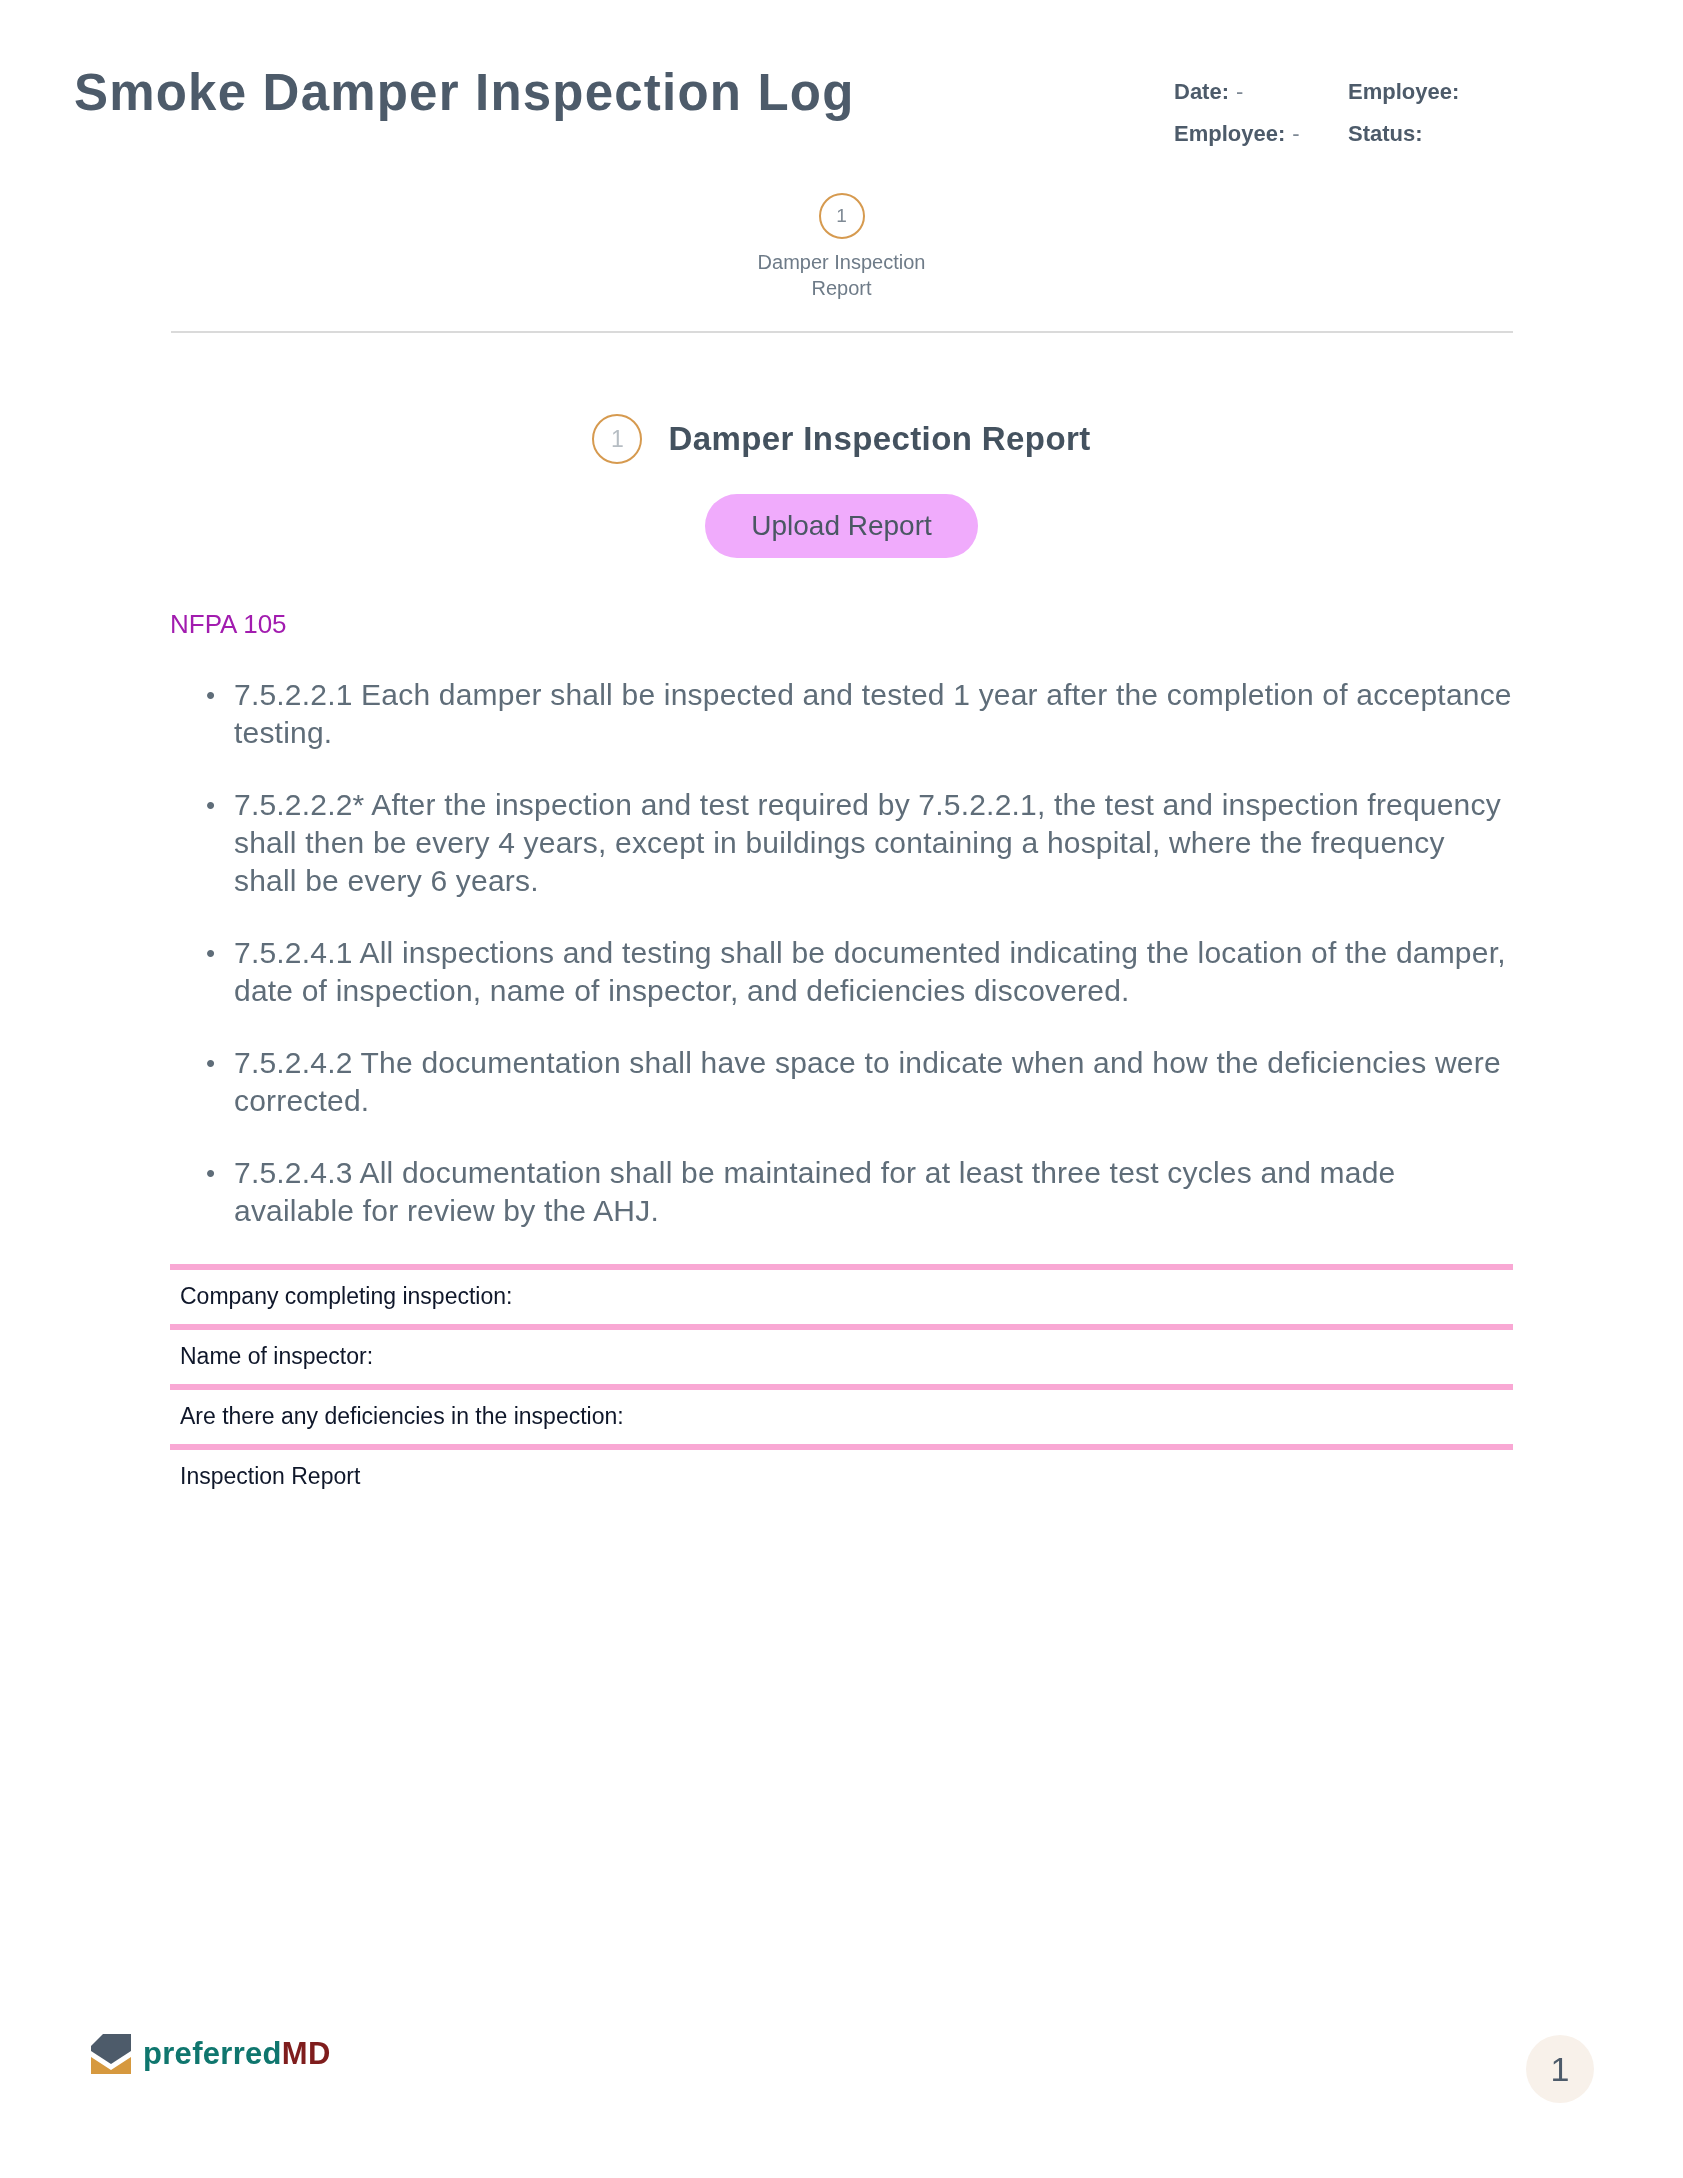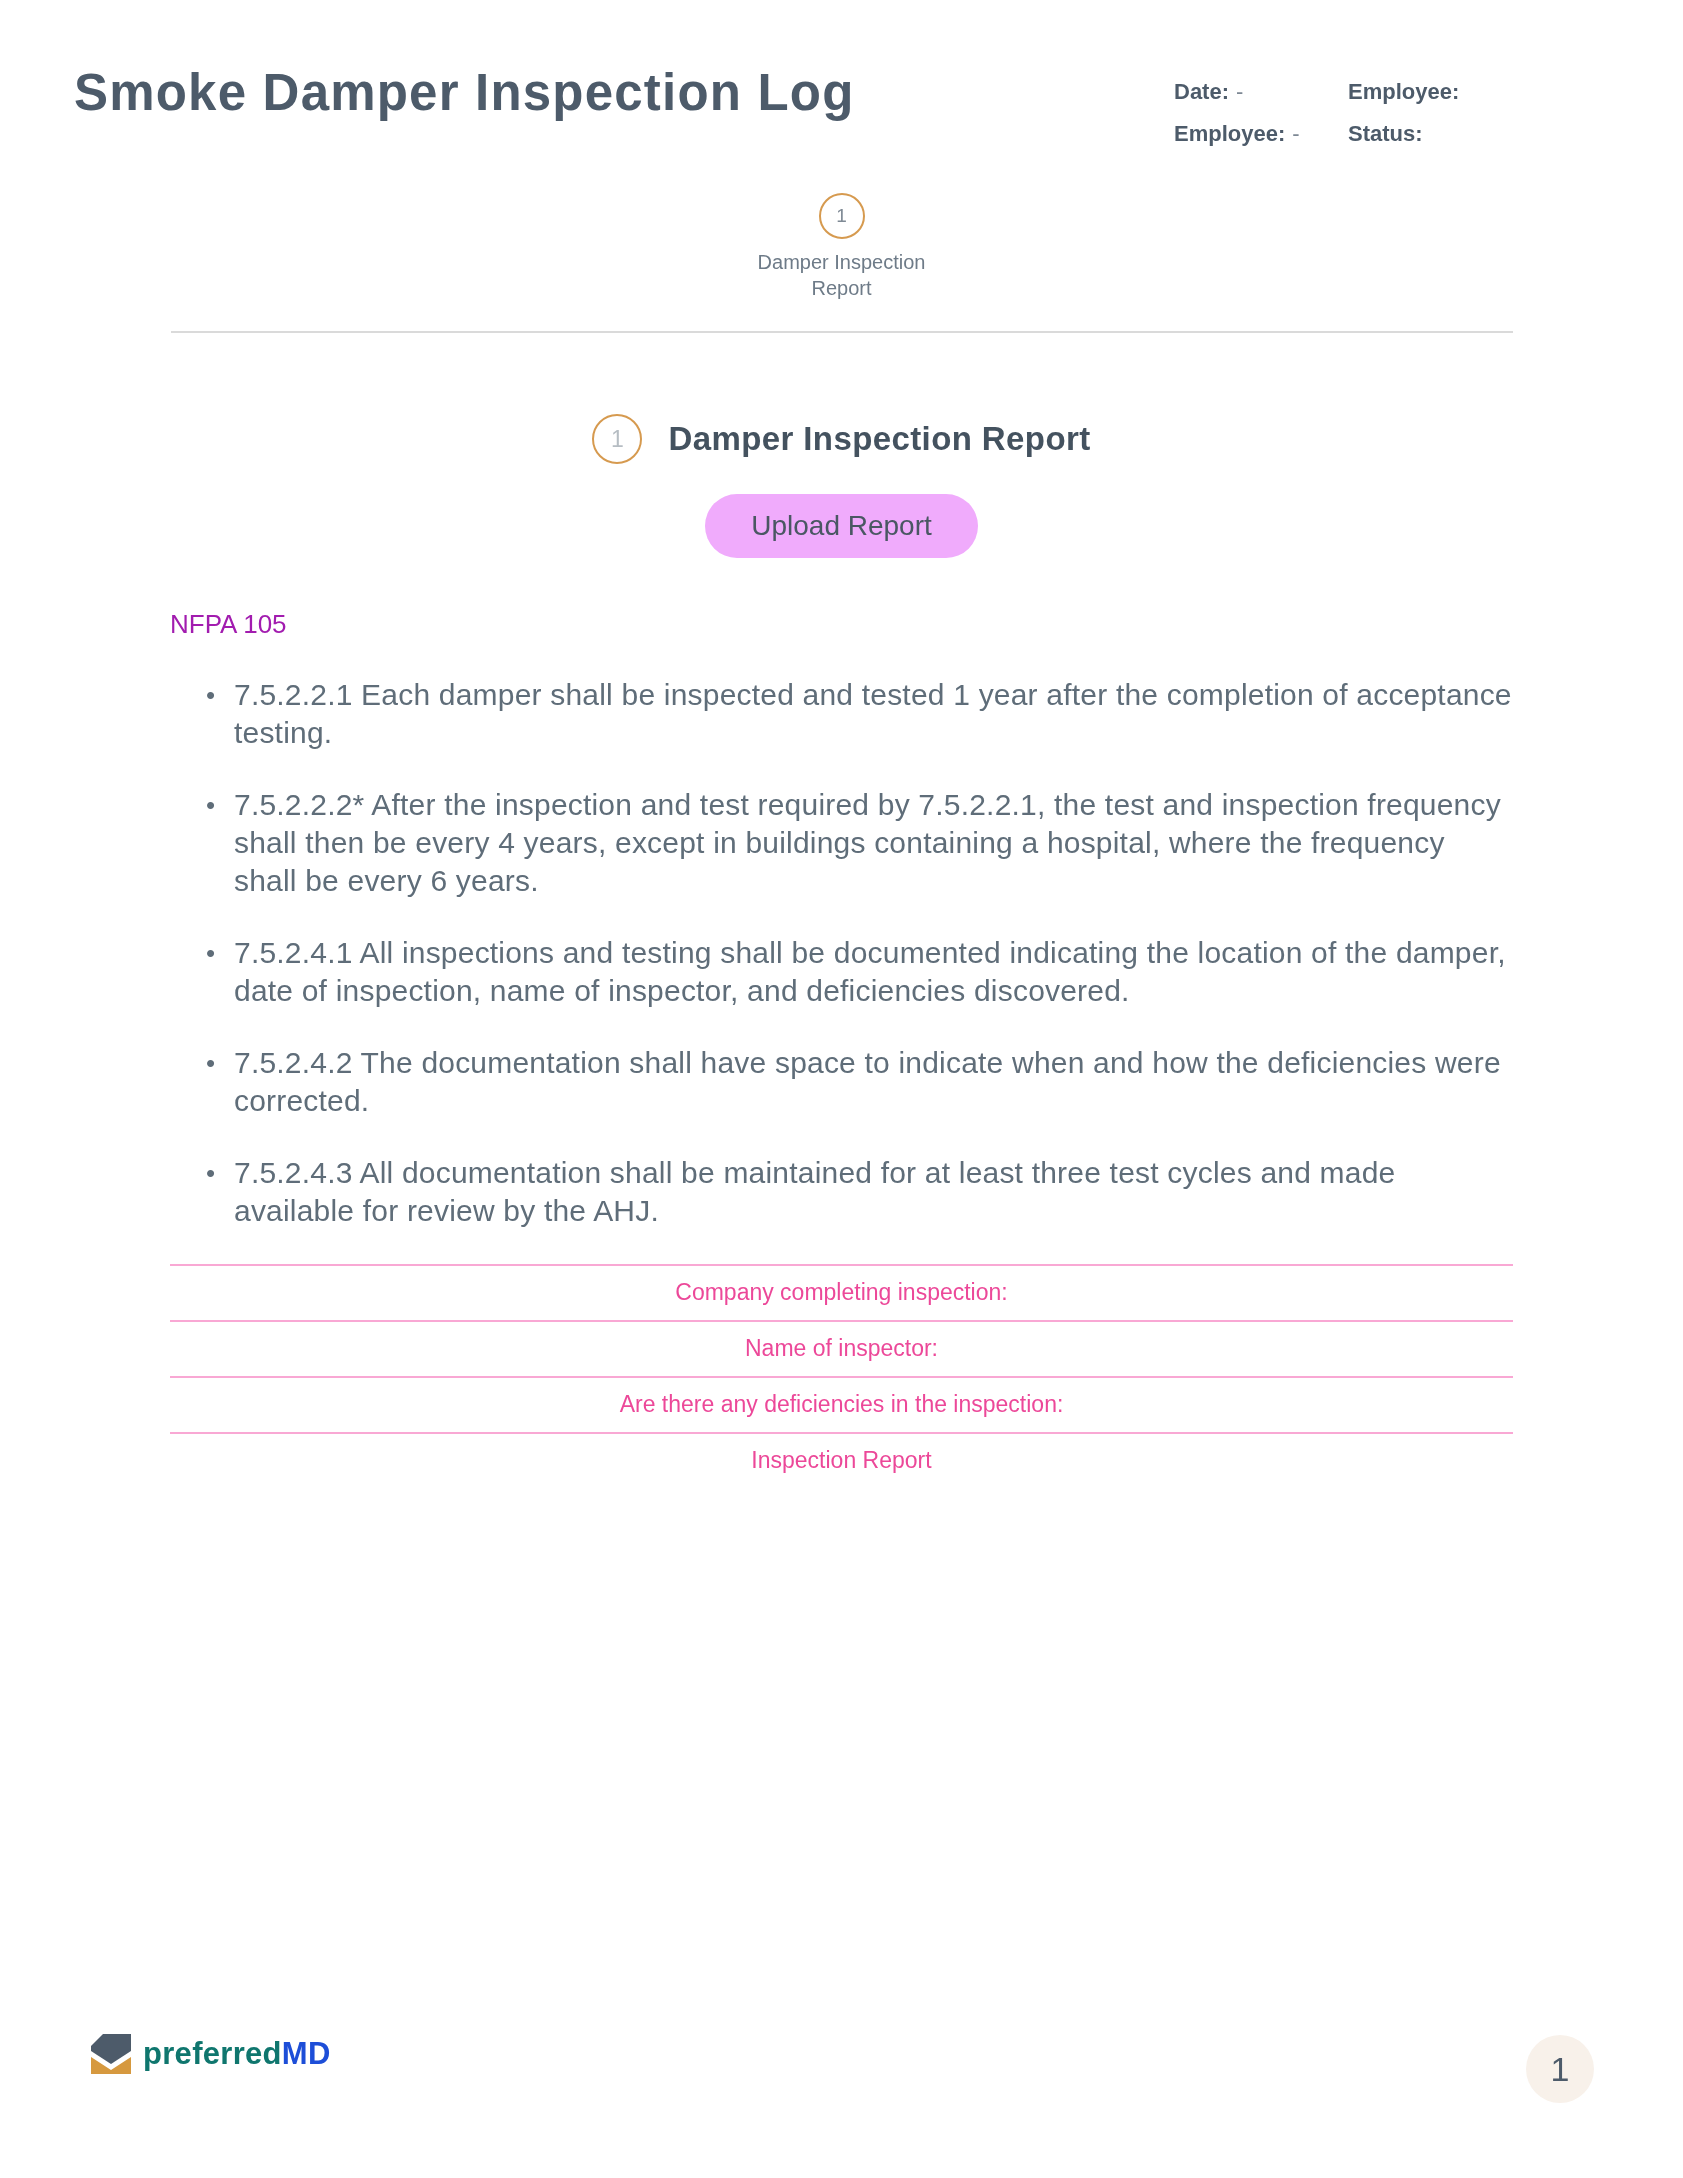--- a/index.html
+++ b/index.html
@@ -125,40 +125,39 @@
     left:36px; top:0;
     font-size:26px;
     color:#5f6d79;
   }
 
   
   .form {
     margin:34px 170px 0;
   }
   .form-row {
-    border-top:2px solid #f9a8d4;
+    border-top:6px solid #f9a8d4;
     padding:13px 10px 14px;
     font-size:23px;
-    color:#ec4899;
+    color:#0f172a;
     min-height:51px;
-    text-align:center;
   }
 
   
   .brand {
     position:absolute;
     left:89px; top:2032px;
     display:flex;
     align-items:center;
     gap:10px;
   }
   .brand-icon { width:44px; height:44px; display:block; }
   .brand-text { font-size:31px; letter-spacing:0.3px; }
   .brand-prefix { color:#0f766e; font-weight:700;margin-top:20px; }
-  .brand-suffix { color:#1d4ed8; font-weight:700; }
+  .brand-suffix { color:#7f1d1d; font-weight:700; }
 
   .page-num {
     position:absolute;
     left:1526px; top:2035px;
     width:68px; height:68px;
     border-radius:50%;
     background:#f8f1ea;
     display:flex; align-items:center; justify-content:center;
     font-size:34px;
     color:#4d5b6a;

